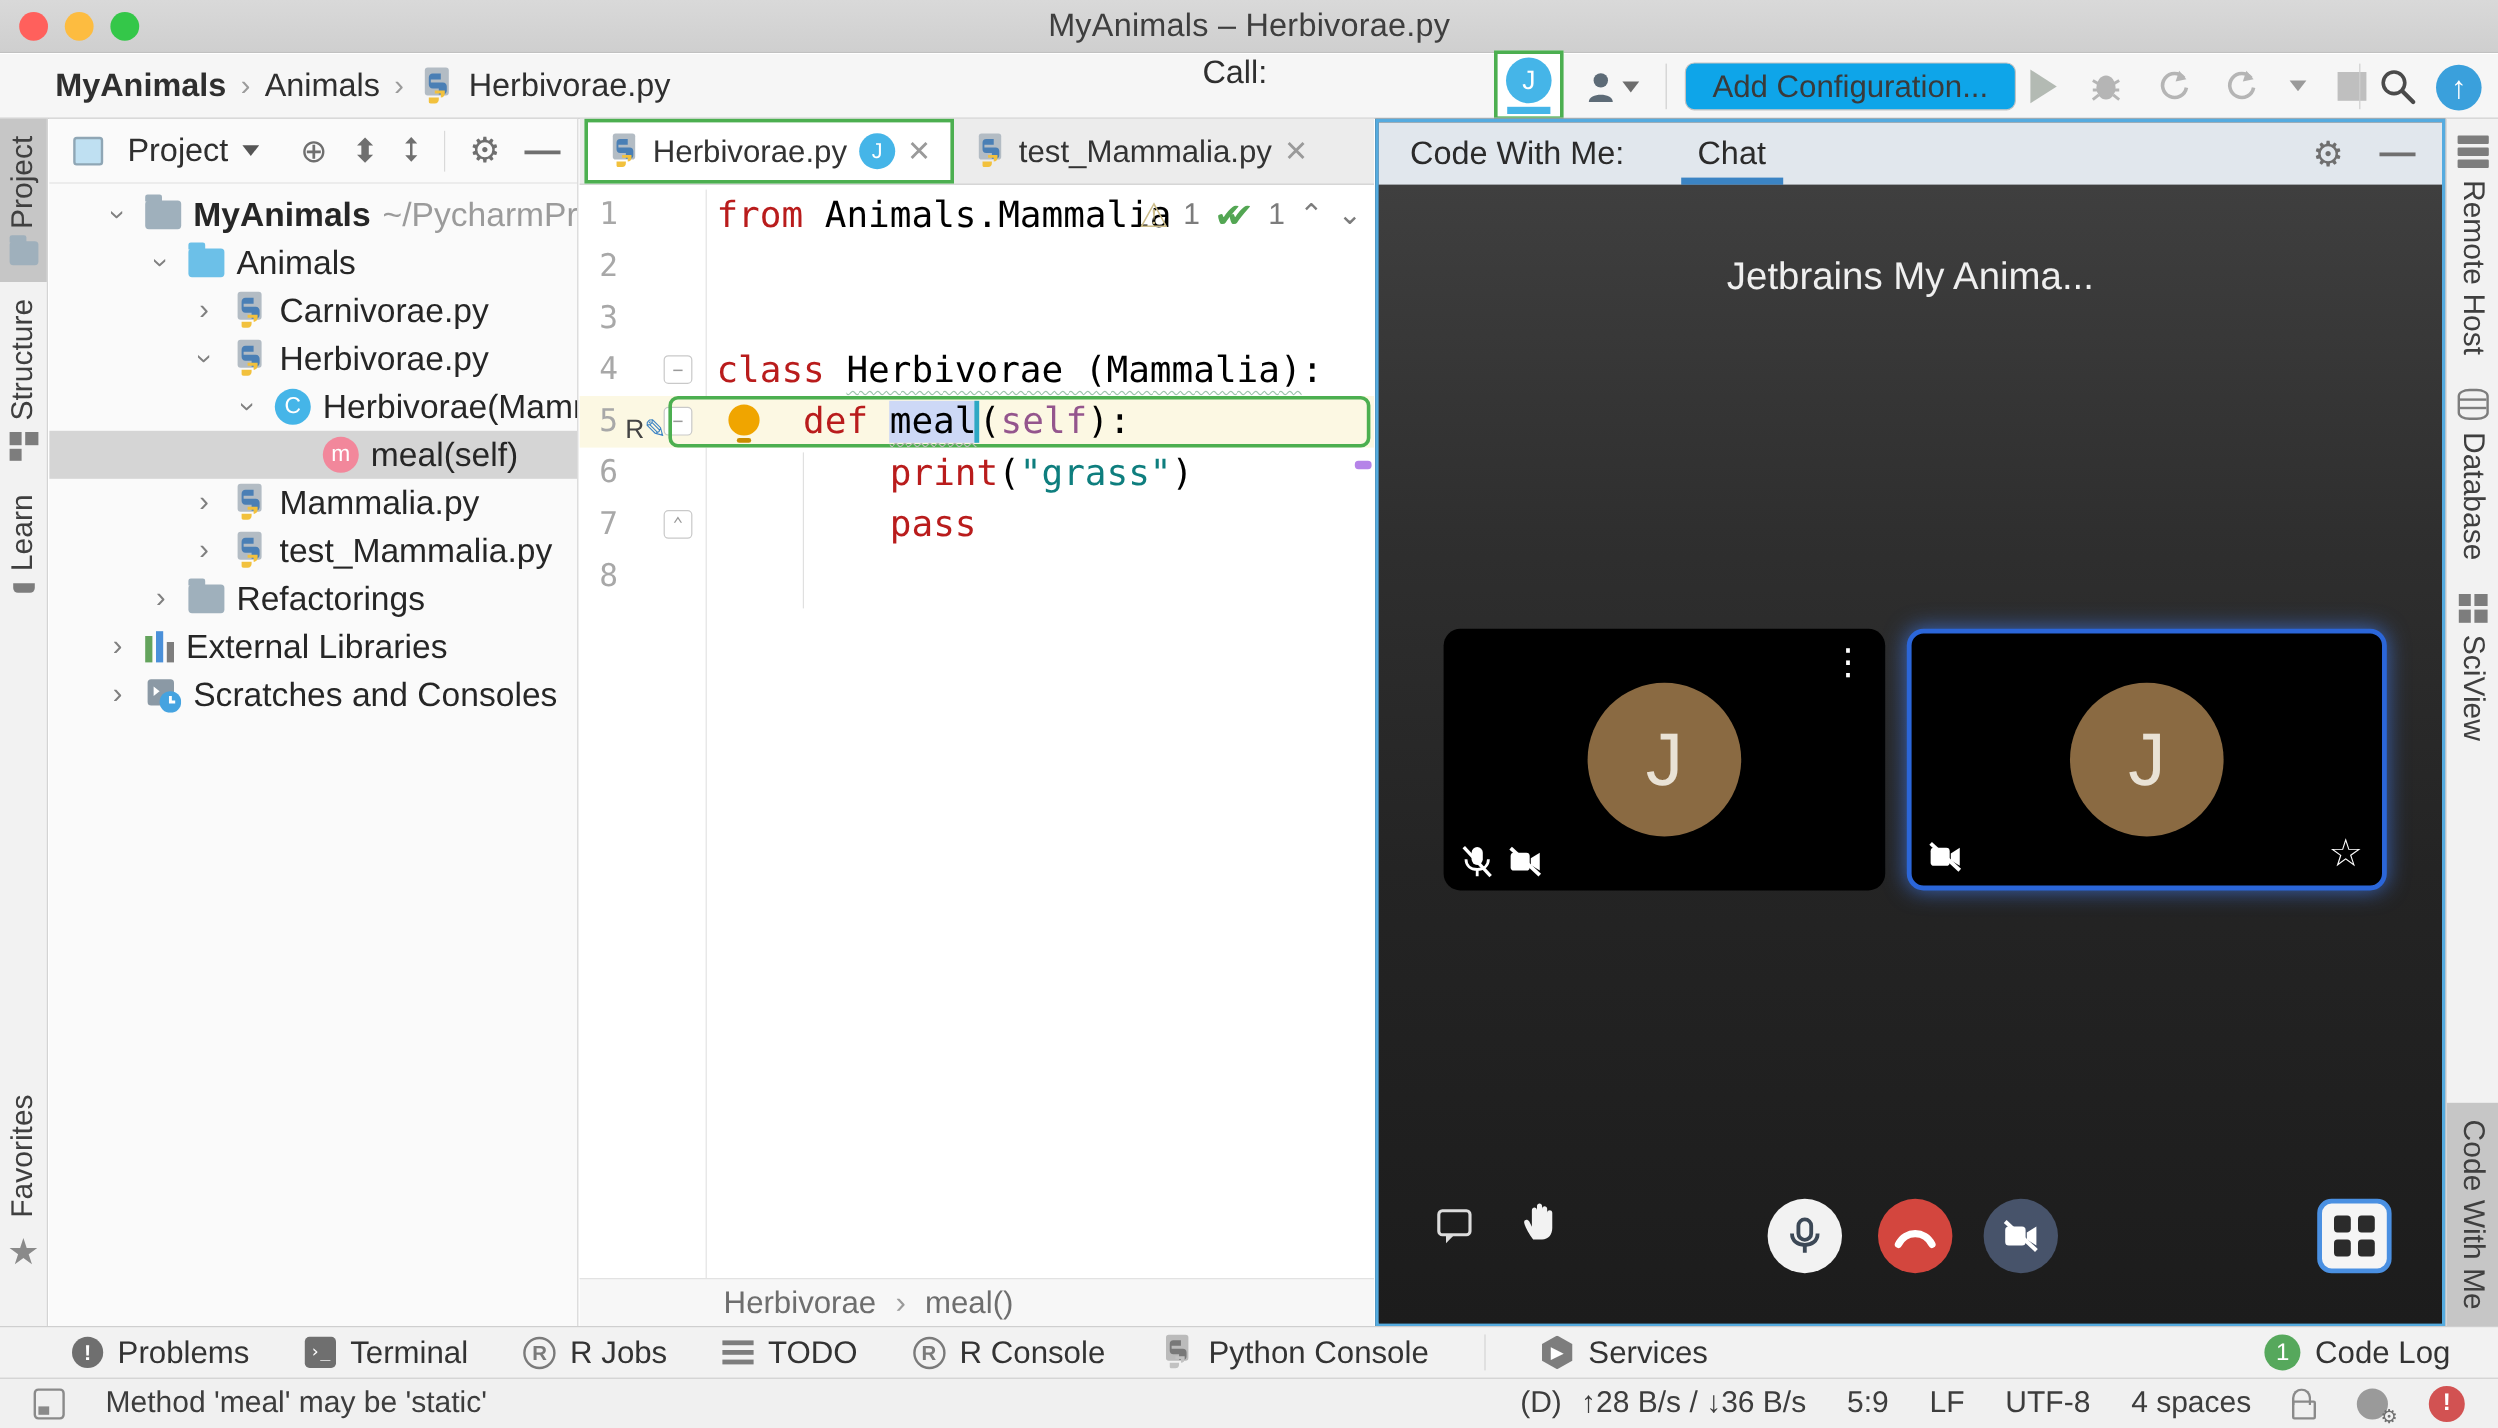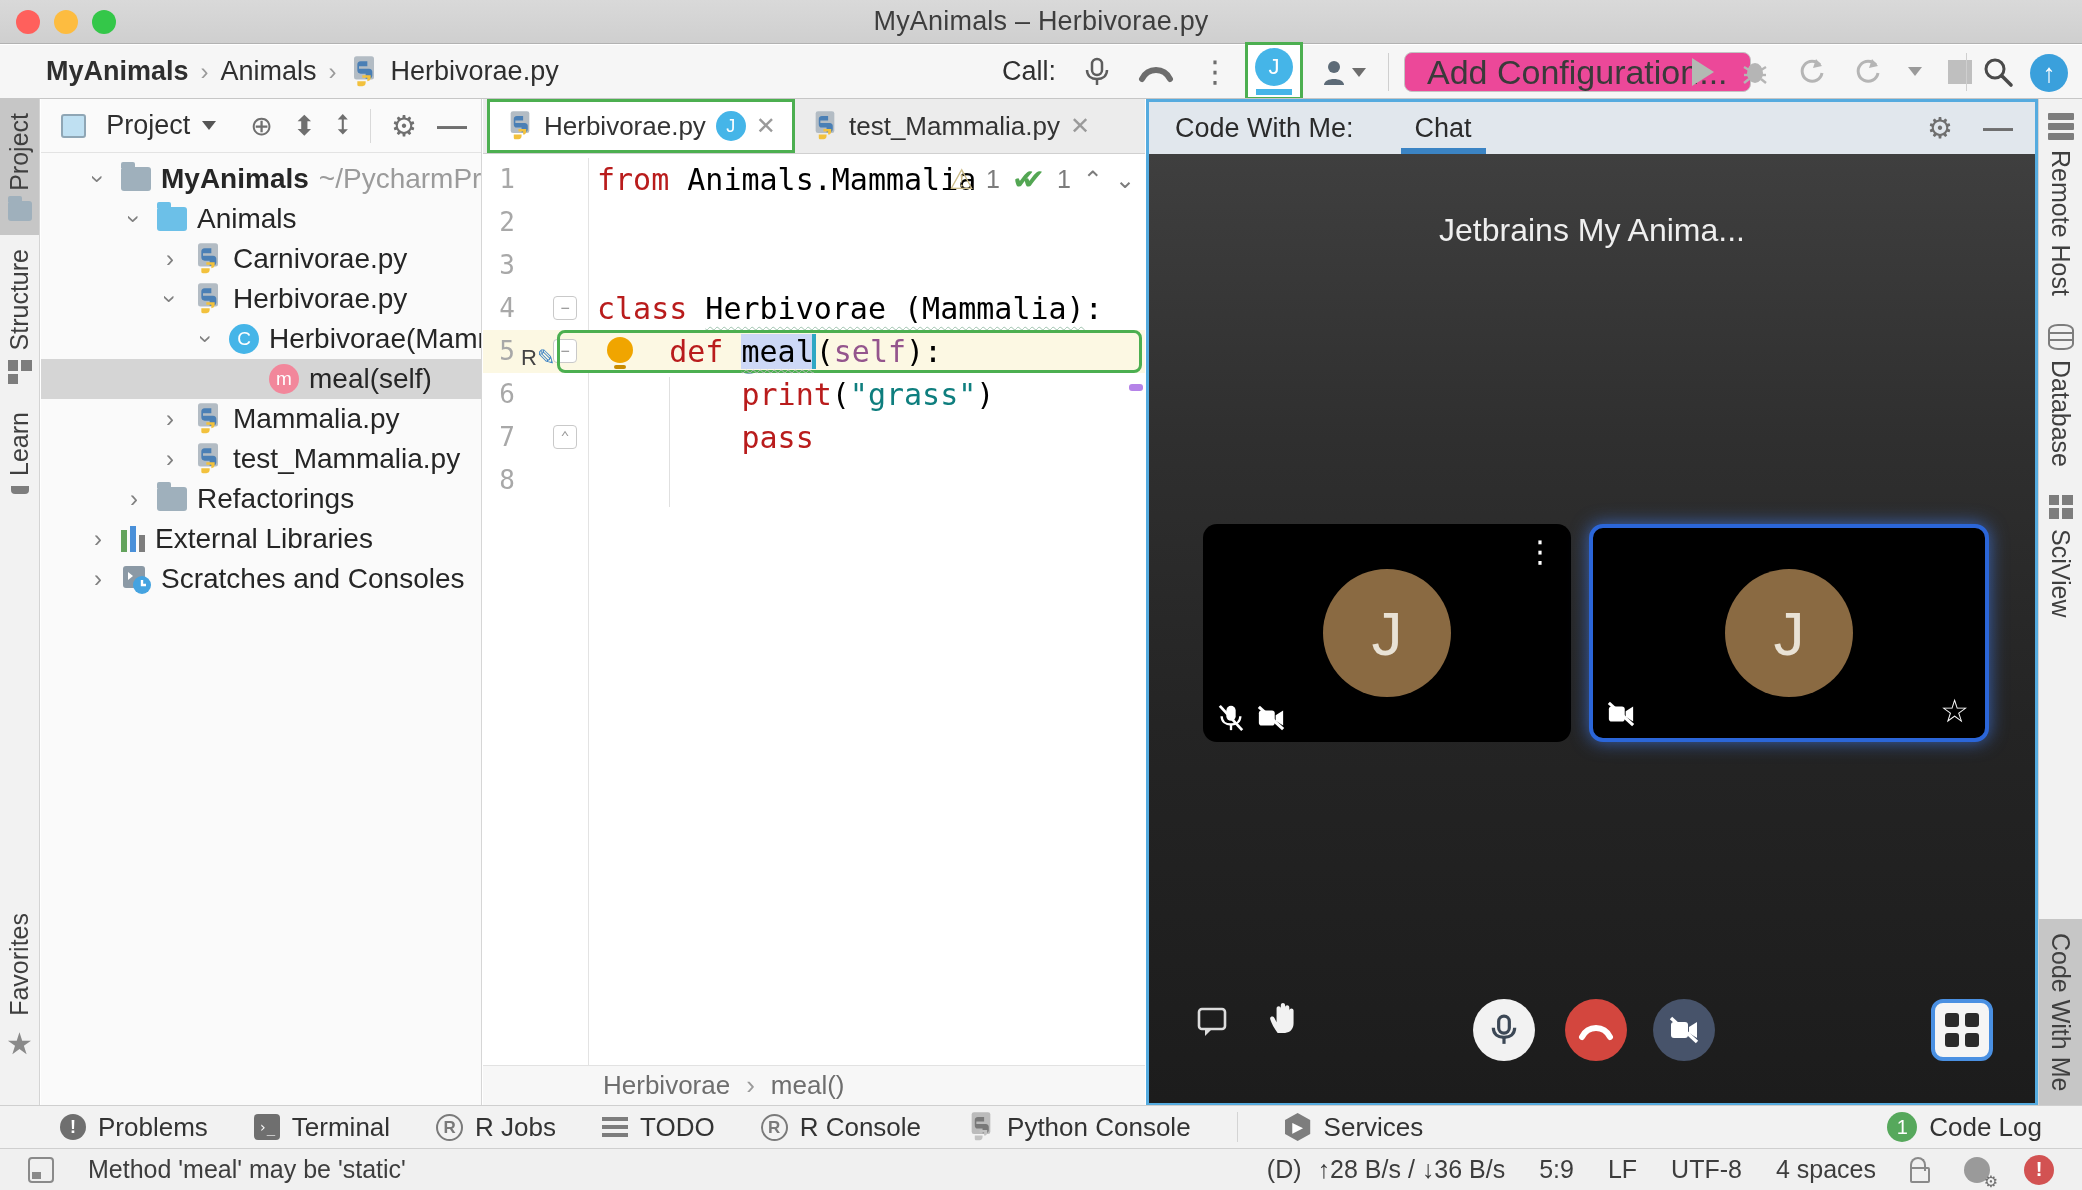--- a/index.html
+++ b/index.html
@@ -14,34 +14,34 @@
   .tl { width:24px; height:24px; border-radius:50%; margin-left:14px; }
   .tl.red{ background:#ff605c; margin-left:16px;} .tl.yel{background:#fdbc40;} .tl.grn{background:#34c749;}
   .win-title { position:absolute; left:0; right:0; text-align:center; font-size:27px;
     font-weight:400; color:#3e3e3e; letter-spacing:.2px; }
 
   
   .toolbar { position:absolute; left:0; top:45px; width:100%; height:53px; background:#f6f6f6; }
   .crumbs { position:absolute; left:46px; top:0; height:100%; display:flex; align-items:center; gap:12px; font-size:27px; color:#2f2f2f; }
   .crumbs .sep { color:#9b9b9b; font-size:24px; }
   .crumbs .b0 { font-weight:700; }
-  .tb-call { position:absolute; left:1002px; top:0; height:100%; display:flex; align-items:center; gap:26px; font-size:27px; color:#2f2f2f; }
+  .tb-call { position:absolute; left:1002px; top:0; height:100%; display:flex; align-items:center; gap:26px; font-size:27px; color:#2f2f2f;flex-direction:column; }
   .iconb { display:inline-flex; align-items:center; justify-content:center; }
   .kebab { font-size:30px; color:#6d6d6d; letter-spacing:0; }
   .tb-avatar { position:absolute; left:1245px; top:-3px; width:58px; height:58px;
     border:3px solid #4caf50; background:#fff; display:flex; flex-direction:column; align-items:center; justify-content:center; gap:3px; }
   .av-circle { width:38px; height:38px; border-radius:50%; background:#45b5e8; color:#fff;
     display:flex; align-items:center; justify-content:center; font-size:22px; }
   .av-underline { width:36px; height:6px; background:#45b5e8; }
   .tb-invite { position:absolute; left:1322px; top:14px; display:flex; align-items:center; gap:6px; color:#5c5c5c;}
   .caret-down { width:0; height:0; border-left:7px solid transparent; border-right:7px solid transparent; border-top:9px solid #6d6d6d; }
   .vsep { position:absolute; top:8px; width:1px; height:38px; background:#cfcfcf; }
   .tb-addcfg { position:absolute; left:1404px; top:7px; height:40px; padding:0 22px;
-    background:#ec4899; border:1px solid #c3c3c3; border-radius:8px; display:flex; align-items:center;
-    font-size:34px; color:#3a3a3a; }
+    background:#0ea5e9; border:1px solid #c3c3c3; border-radius:8px; display:flex; align-items:center;
+    font-size:26px; color:#3a3a3a; }
   .tb-run { position:absolute; left:1692px; top:0; height:53px; display:flex; align-items:center; gap:26px; }
   .play-tri { width:0; height:0; border-top:14px solid transparent; border-bottom:14px solid transparent; border-left:22px solid #b3bab3; }
   .stop-sq { width:24px; height:24px; background:#bfbfbf; }
   .tb-search { position:absolute; left:1982px; top:11px; }
   .tb-update { position:absolute; left:2030px; top:9px; width:38px; height:38px; border-radius:50%;
     background:#3aa0dc; color:#fff; font-size:26px; font-weight:700; display:flex; align-items:center; justify-content:center; }
 
   
   .main { position:absolute; left:0; top:98px; width:100%; height:1007px; border-top:1px solid #c6c6c6; }
 

